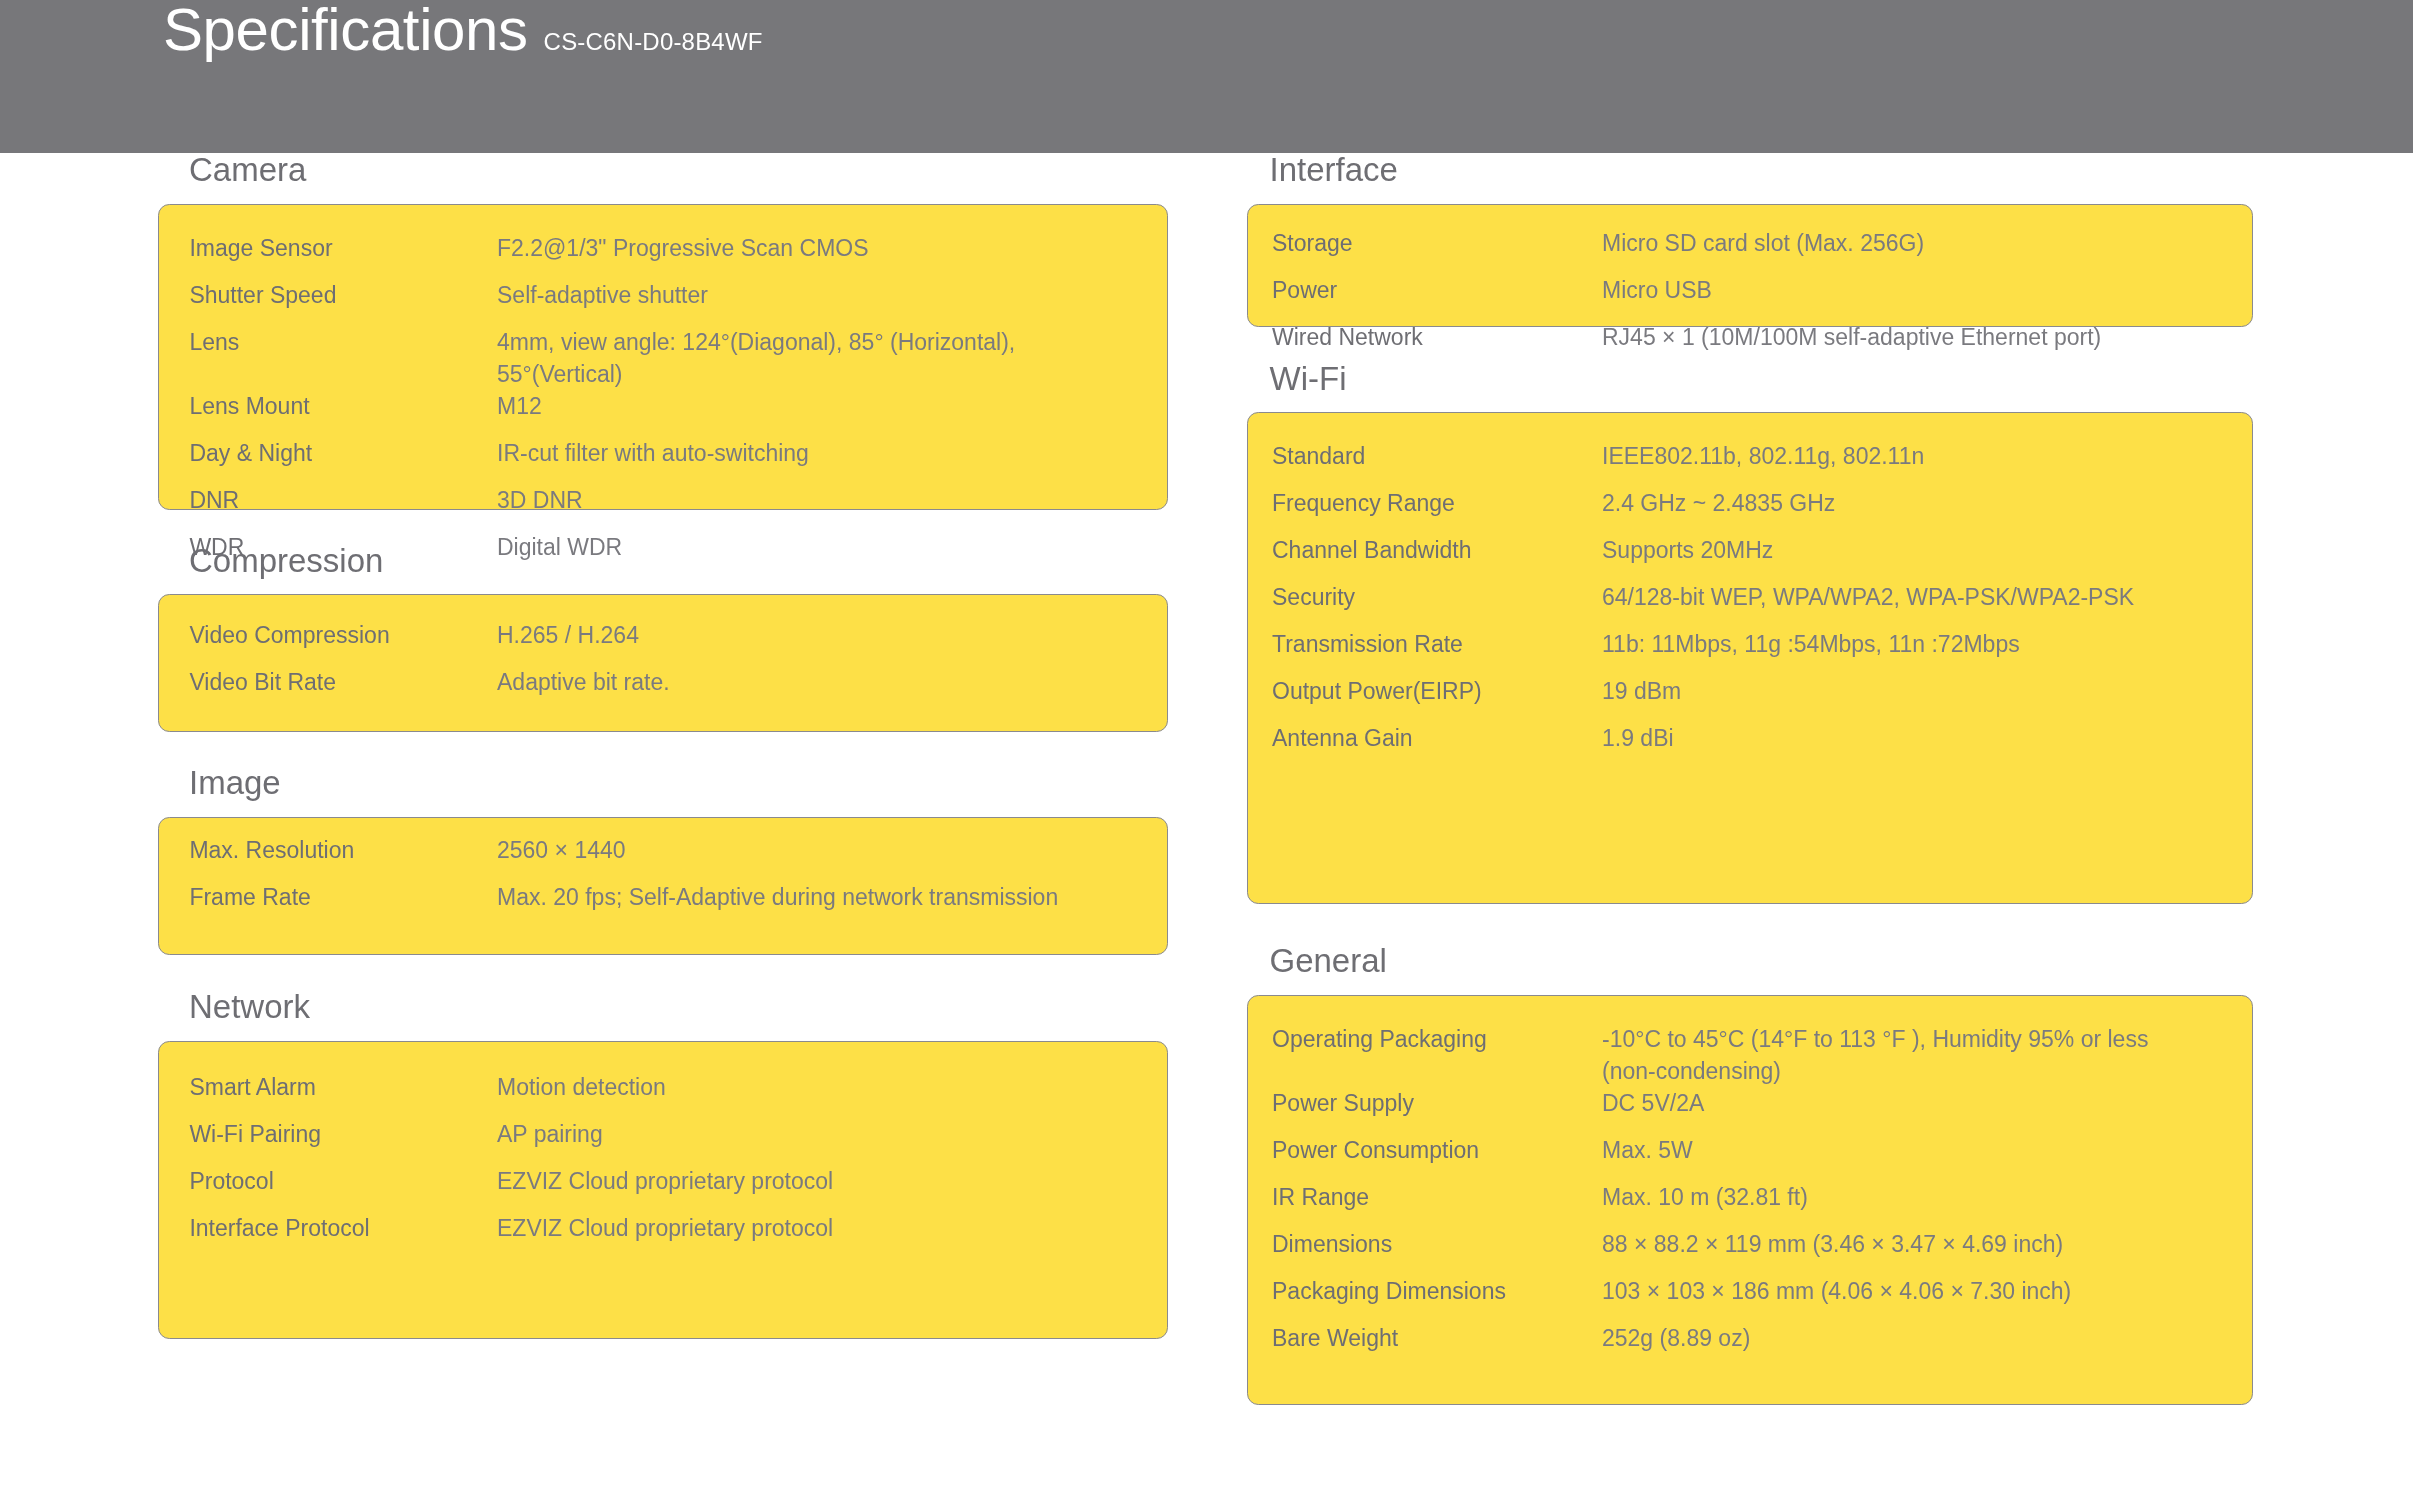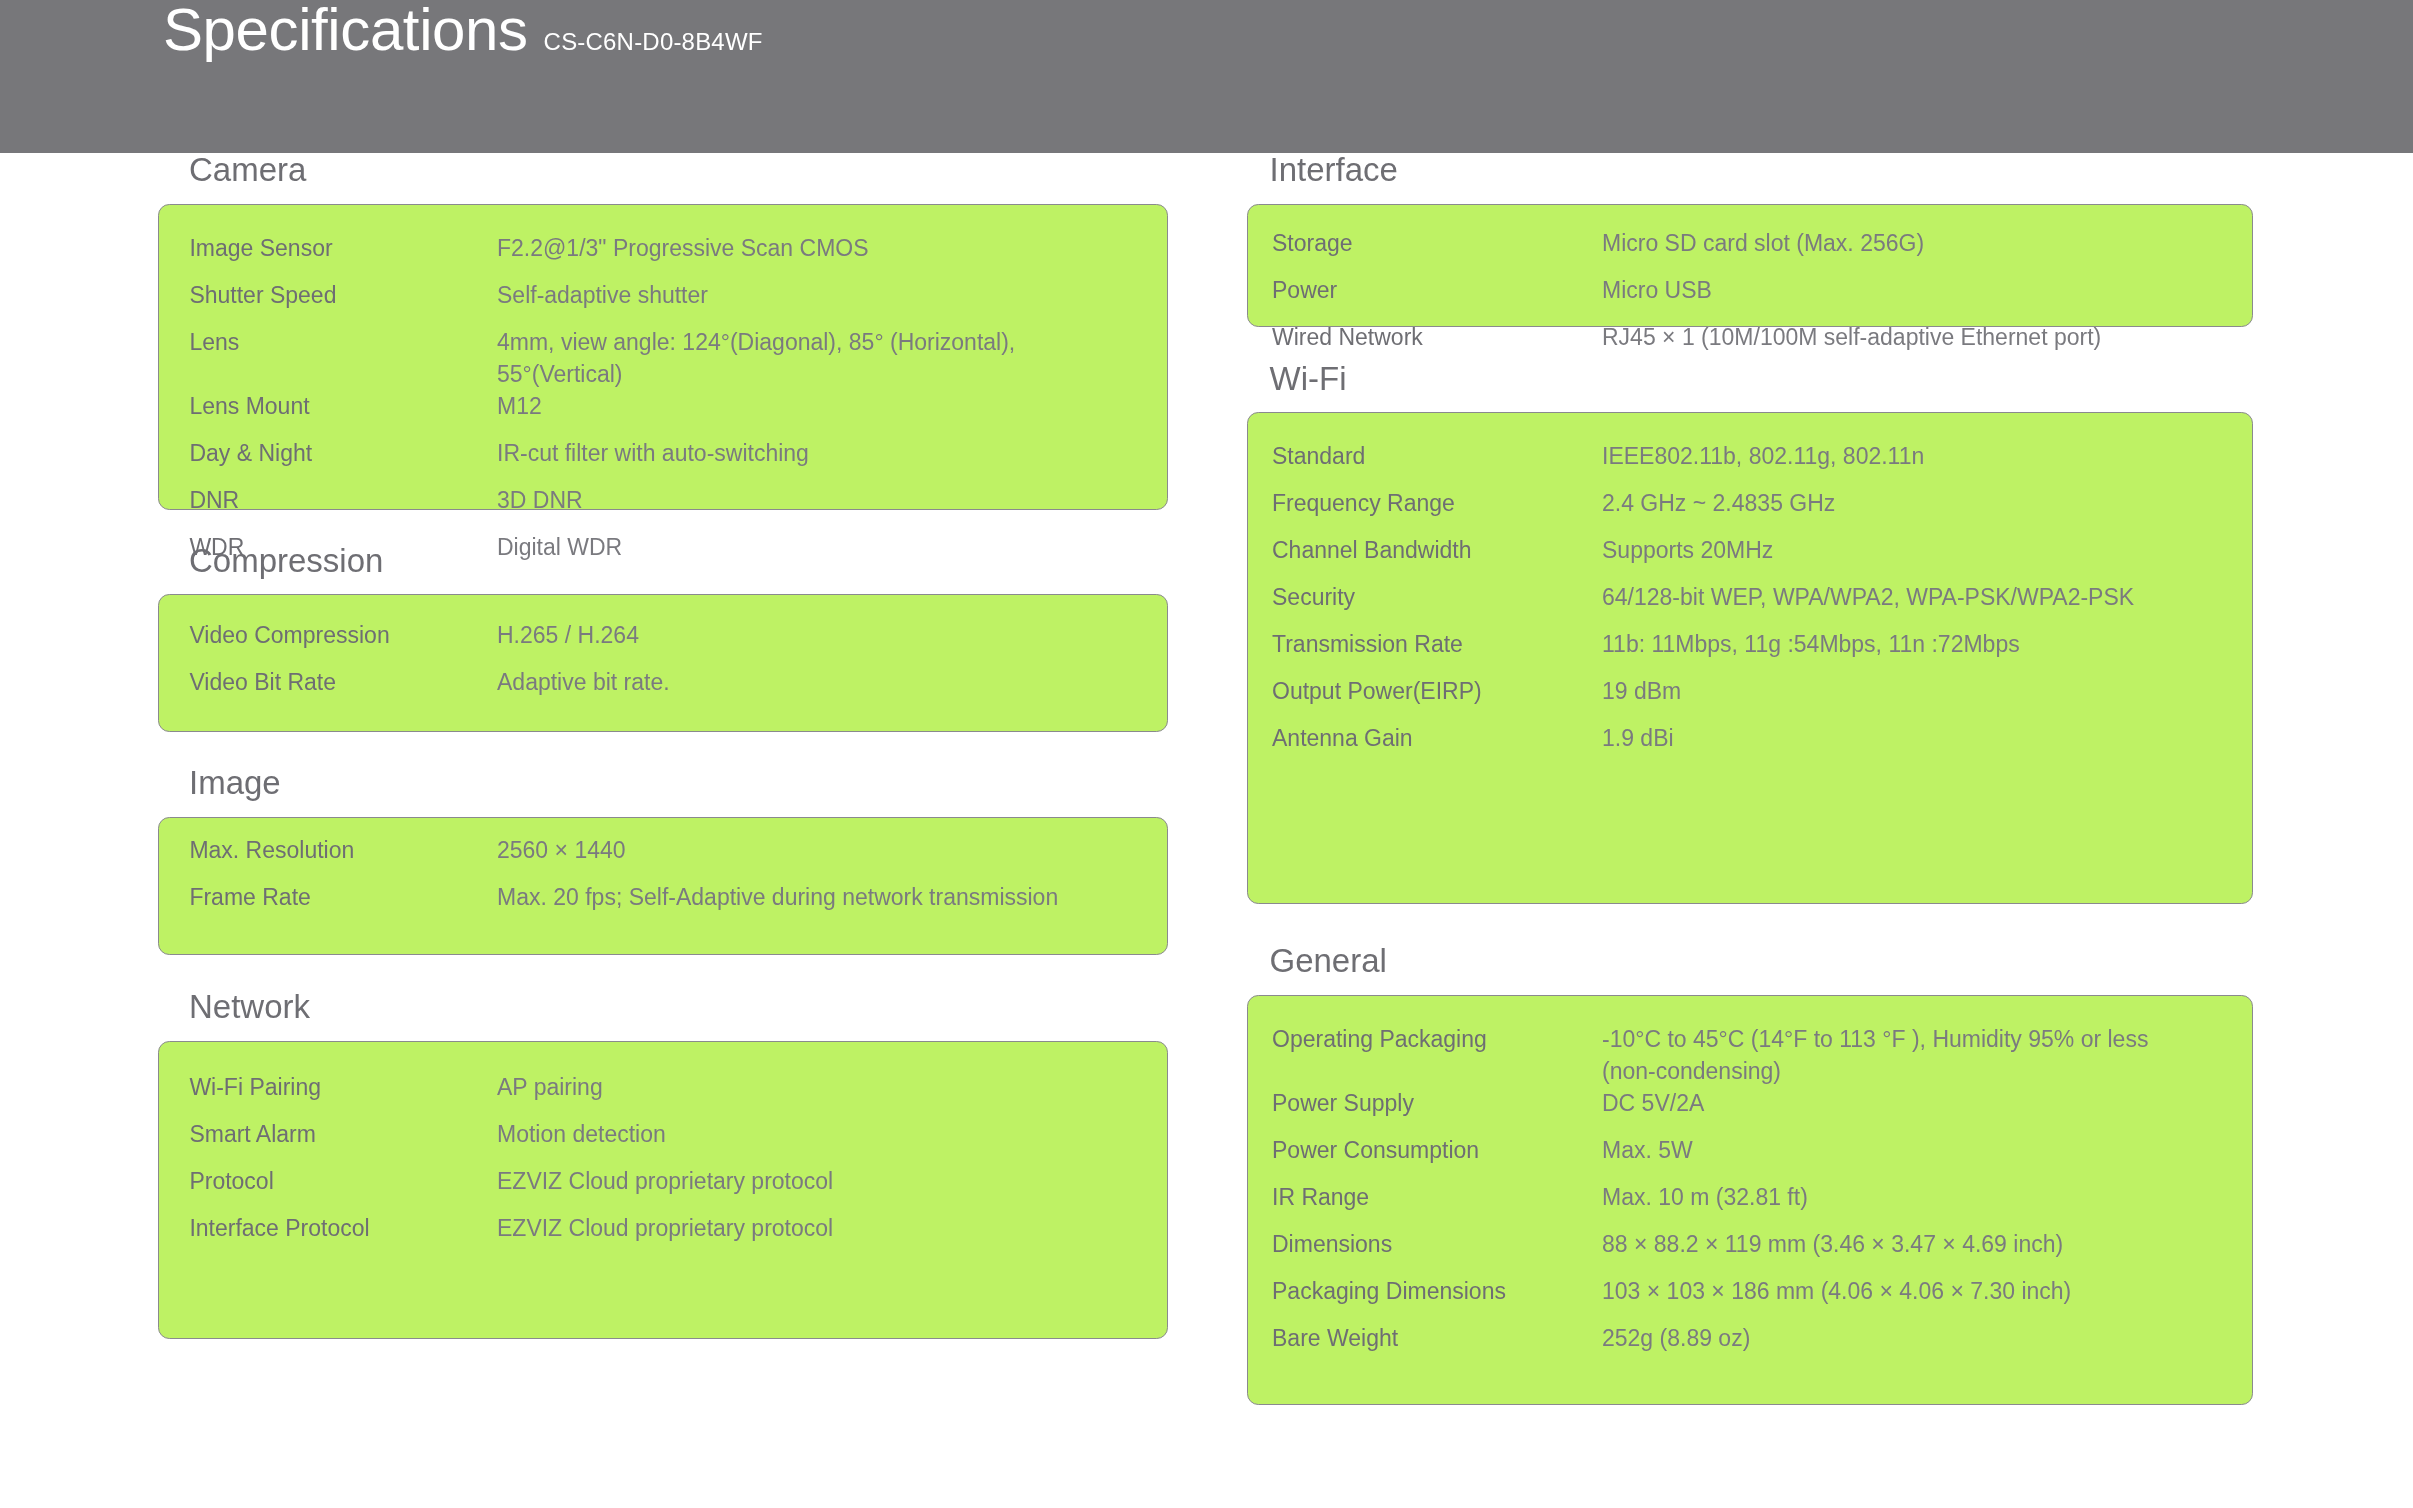--- a/index.html
+++ b/index.html
@@ -82,21 +82,21 @@
     line-height: 1;
     padding-left: 31px;
     margin-bottom: 17.7px;
   }
 
   .col-right .section-heading { padding-left: 22.5px; }
 
   .spec-card {
     border: 1.2px solid #8a8a8e;
     border-radius: 11.3px;
-    background: #bef264;
+    background: #fde047;
     padding: 24px 24px 22.5px 24px;
   }
 
   .spec-row {
     display: flex;
     align-items: flex-start;
     min-height: 47px;
   }
 
   .spec-label {
@@ -222,26 +222,26 @@
           </div>
         </div>
       </div>
 
       <div class="gap-c"></div>
 
       <div class="section">
         <div class="section-heading">Network</div>
         <div class="spec-card card-network">
           <div class="spec-row">
+            <div class="spec-label">Smart Alarm</div>
+            <div class="spec-value">Motion detection</div>
+          </div>
+          <div class="spec-row">
             <div class="spec-label">Wi-Fi Pairing</div>
             <div class="spec-value">AP pairing</div>
-          </div>
-          <div class="spec-row">
-            <div class="spec-label">Smart Alarm</div>
-            <div class="spec-value">Motion detection</div>
           </div>
           <div class="spec-row">
             <div class="spec-label">Protocol</div>
             <div class="spec-value">EZVIZ Cloud proprietary protocol</div>
           </div>
           <div class="spec-row">
             <div class="spec-label">Interface Protocol</div>
             <div class="spec-value">EZVIZ Cloud proprietary protocol</div>
           </div>
         </div>

